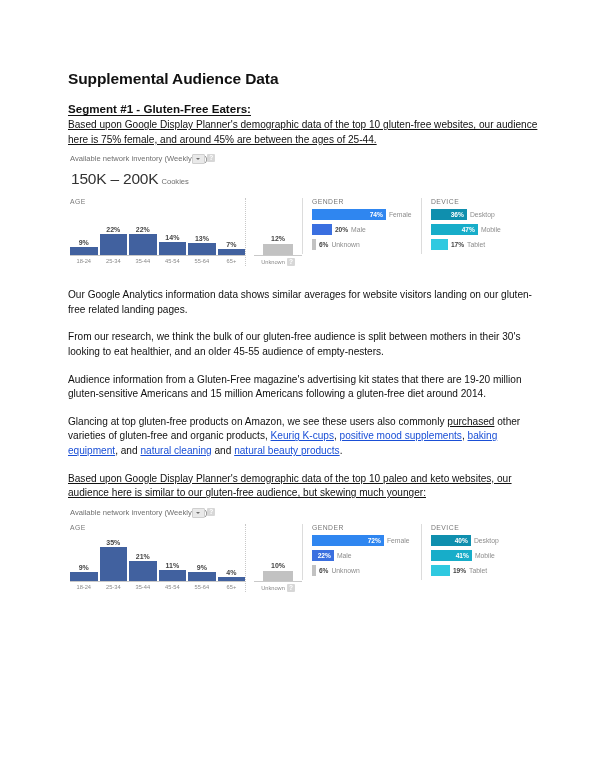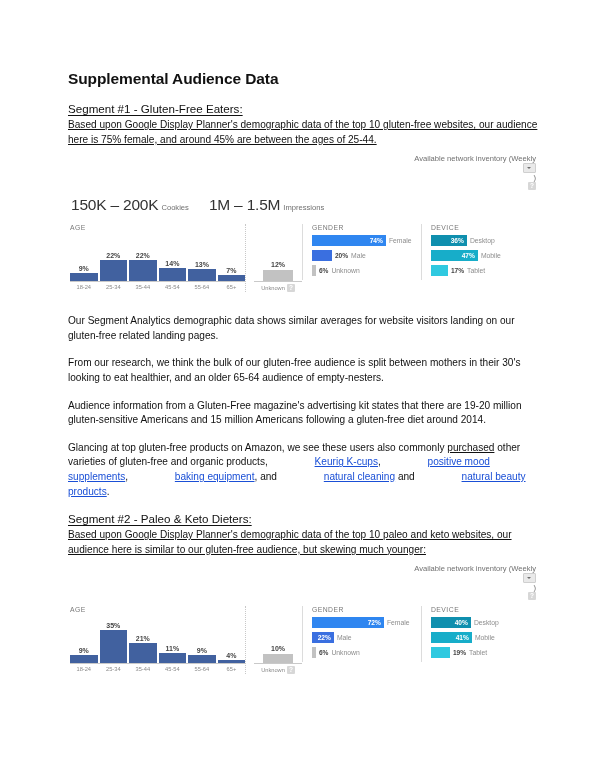--- a/index.html
+++ b/index.html
@@ -26,54 +26,52 @@
   }
   h1.doc-title {
     font-size: 15.5px;
     font-weight: bold;
     margin: 0 0 14px 0;
     letter-spacing: -0.1px;
     color: #111;
   }
   h2.segment-heading {
     font-size: 11.6px;
-    font-weight: normal;
+    font-weight: bold;
     margin: 0 0 3px 0;
     text-decoration: underline;
     text-underline-offset: 2px;
     color: #111;
   }
   p.body-text {
     font-size: 10.1px;
     line-height: 14.6px;
     margin: 0 0 13px 0;
     color: #111;
   }
   p.tight { margin-bottom: 0; text-decoration: underline; }
   a.link {
     color: #1a4fd6;
     text-decoration: underline;
-    margin-left: 44px;
   }
   .uline { text-decoration: underline; color: #111; }
 
   
   .gdp {
     margin: 7px 0 0 2px;
     width: 466px;
     font-family: "Liberation Sans", sans-serif;
   }
   .gdp-inv {
     font-size: 7.6px;
     color: #6f6f6f;
     display: flex;
-    align-items: flex-end;
+    align-items: flex-start;
     gap: 0;
     margin-bottom: 6px;
-    flex-direction: column;
   }
   .chev {
     display: inline-block;
     width: 11px; height: 8px;
     background: #e9e9e9;
     border: 1px solid #cfcfcf;
     border-radius: 1px;
     position: relative;
     vertical-align: middle;
   }
@@ -261,23 +259,20 @@
       <span>Available network inventory (Weekly</span>
       <span class="chev"></span>
       <span>)</span>
       <span class="qmark">?</span>
     </div>
 
     <div class="gdp-totals">
       <div>
         <span class="tot-num">150K – 200K</span><span class="tot-lbl">Cookies</span>
       </div>
-      <div>
-        <span class="tot-num">1M – 1.5M</span><span class="tot-lbl">Impressions</span>
-      </div>
     </div>
 
     <div class="gdp-panels">
       <div class="panel-age">
         <div class="panel-title">AGE</div>
         <div class="hist">
             <div class="hbar-wrap">
               <div class="hbar-val">9%</div>
               <div class="hbar" style="height: 8.55px; background: rgb(65, 97, 159);"></div>
             </div>
@@ -363,27 +358,26 @@
               <span class="outval">17%</span>
               <span class="hname">Tablet</span>
             </div>
           </div>
       </div>
     </div>
   </div>
 
   <div style="height:22px"></div>
 
-  <p class="body-text">Our Segment Analytics demographic data shows similar averages for website visitors landing on our gluten-free related landing pages.</p>
-  <p class="body-text">From our research, we think the bulk of our gluten-free audience is split between mothers in their 30's looking to eat healthier, and an older 65-64 audience of empty-nesters.</p>
+  <p class="body-text">Our Google Analytics information data shows similar averages for website visitors landing on our gluten-free related landing pages.</p>
+  <p class="body-text">From our research, we think the bulk of our gluten-free audience is split between mothers in their 30's looking to eat healthier, and an older 45-55 audience of empty-nesters.</p>
   <p class="body-text">Audience information from a Gluten-Free magazine's advertising kit states that there are 19-20 million gluten-sensitive Americans and 15 million Americans following a gluten-free diet around 2014.</p>
 
   <p class="body-text"><span>Glancing at top gluten-free products on Amazon, we see these users also commonly </span><span class="uline">purchased</span><span> other varieties of gluten-free and organic products, </span><a class="link" href="#">Keurig K-cups</a><span>, </span><a class="link" href="#">positive mood supplements</a><span>, </span><a class="link" href="#">baking equipment</a><span>, and </span><a class="link" href="#">natural cleaning</a><span> and </span><a class="link" href="#">natural beauty products</a><span>.</span></p>
 
-  <h2 class="segment-heading">Segment #2 - Paleo &amp; Keto Dieters:</h2>
   <p class="body-text tight">Based upon Google Display Planner's demographic data of the top 10 paleo and keto websites, our audience here is similar to our gluten-free audience, but skewing much younger:</p>
 
   <div class="gdp">
     <div class="gdp-inv">
       <span>Available network inventory (Weekly</span>
       <span class="chev"></span>
       <span>)</span>
       <span class="qmark">?</span>
     </div>
 

